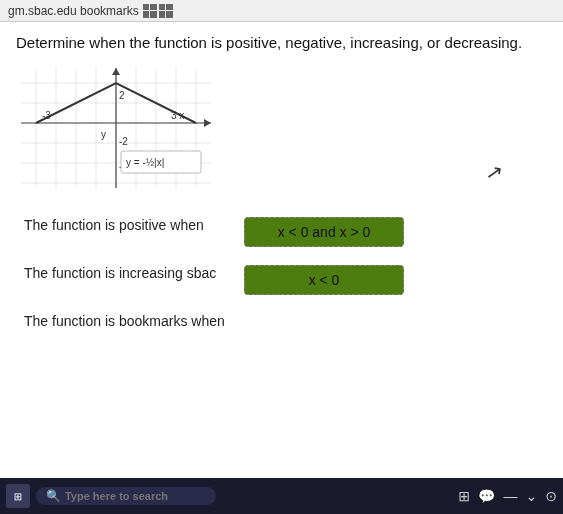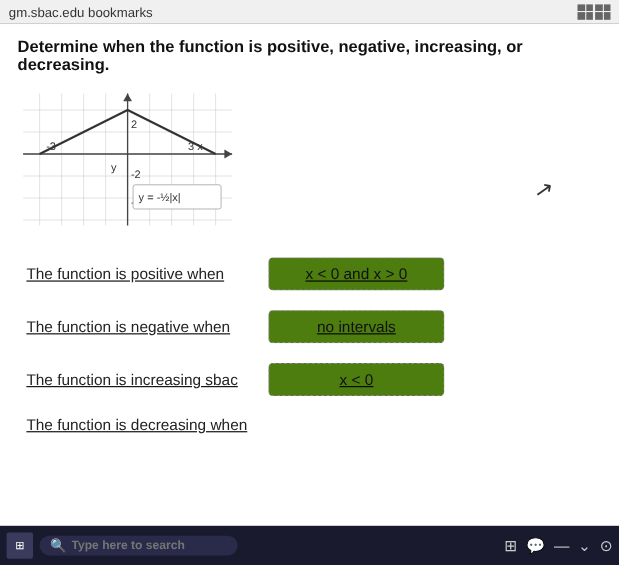--- a/index.html
+++ b/index.html
@@ -15,21 +15,20 @@
     
     .top-bar {
       background: #f0f0f0;
       border-bottom: 1px solid #ccc;
       height: 22px;
       display: flex;
       align-items: center;
       padding: 0 8px;
       font-size: 12px;
       color: #333;
-      justify-content: space-between;
     }
     .top-bar-icons {
       margin-left: 4px;
       display: flex;
       gap: 2px;
     }
     .top-bar-icon-grid {
       width: 14px;
       height: 14px;
       display: grid;
@@ -45,21 +44,21 @@
     
     .main-content {
       padding: 12px 16px;
       background: #fff;
     }
 
     .page-title {
       font-size: 15px;
       color: #111;
       margin-bottom: 12px;
-      font-weight: bold;
+      font-weight: normal;
     }
 
     
     .graph-container {
       width: 200px;
       height: 130px;
       position: relative;
       margin-bottom: 24px;
     }
 
@@ -68,23 +67,22 @@
       height: 130px;
     }
 
     
     .statements-area {
       padding-left: 8px;
     }
 
     .statement-row {
       display: flex;
-      align-items: center;
+      align-items: flex-start;
       margin-bottom: 18px;
-      text-decoration: underline;
     }
 
     .statement-text {
       font-size: 14px;
       color: #222;
       min-width: 220px;
     }
 
     .answer-box {
       border: 1.5px dashed #888;
@@ -235,36 +233,30 @@
 
   <div class="statements-area">
 
     <div class="statement-row">
       <span class="statement-text">The function is positive when</span>
       <div class="answer-box">
         <span>x &lt; 0  and  x &gt; 0</span>
       </div>
     </div>
 
-    <div class="statement-row">
-      <span class="statement-text">The function is negative when</span>
-      <div class="answer-box">
-        <span>no intervals</span>
-      </div>
-    </div>
 
     <div class="statement-row">
       <span class="statement-text">The function is increasing sbac</span>
       <div class="answer-box">
         <span>x &lt; 0</span>
       </div>
     </div>
 
     <div class="statement-row">
-      <span class="statement-text">The function is decreasing when</span>
+      <span class="statement-text">The function is bookmarks when</span>
     </div>
 
   </div>
 </div>
 
 <div class="taskbar">
   <div class="taskbar-start">⊞</div>
   <div class="taskbar-search">
     <span style="color:#aaa;font-size:12px;">🔍</span>
     <input type="text" placeholder="Type here to search" style="">

